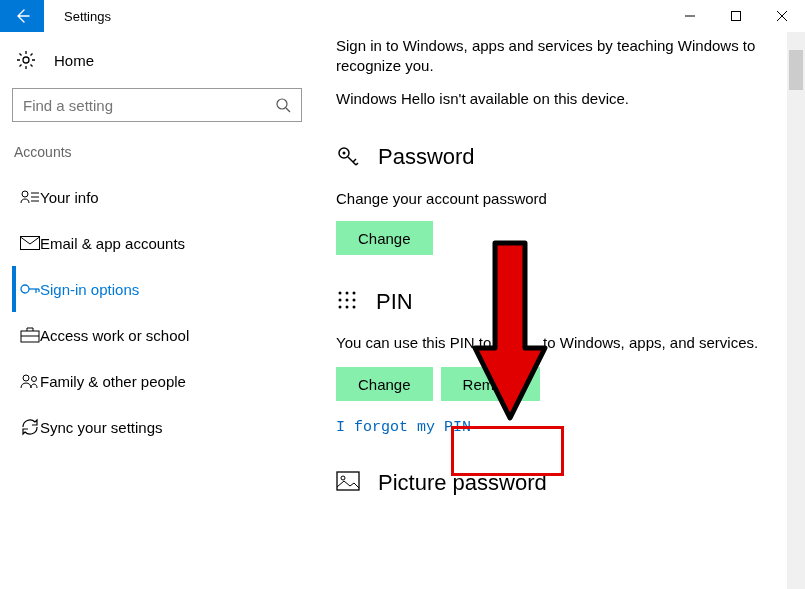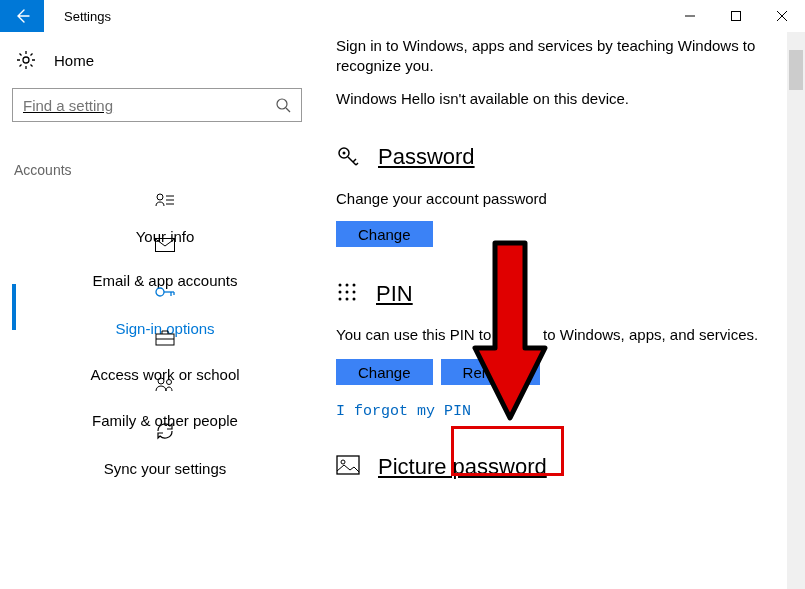--- a/index.html
+++ b/index.html
@@ -6,35 +6,35 @@
 body { background: #fff; width: 805px; height: 589px; overflow: hidden; position: relative; }
 .titlebar { display: flex; align-items: center; height: 32px; }
 .back-btn { width: 44px; height: 32px; background: #0078d7; display: flex; align-items: center; justify-content: center; }
 .title { font-size: 13px; padding-left: 20px; color: #000; flex: 1; }
 .winctrl { display: flex; }
 .winctrl div { width: 46px; height: 32px; display: flex; align-items: center; justify-content: center; font-size: 12px; }
 .content-wrap { display: flex; height: calc(589px - 32px); }
 .sidebar { width: 310px; padding: 8px 0 0 12px; }
 .home-row { display: flex; align-items: center; gap: 18px; padding: 10px 0 18px 4px; }
 .home-row .lbl { font-size: 15px; color: #000; }
-.search-row { border: 1px solid #999; height: 34px; width: 290px; display: flex; align-items: center; padding: 0 10px; margin-bottom: 40px; text-decoration: underline; }
+.search-row { border: 1px solid #999; height: 34px; width: 290px; display: flex; align-items: center; padding: 0 10px; margin-bottom: 22px; }
 .search-row input { border: none; outline: none; flex: 1; font-size: 15px; }
 .cat-title { font-size: 14px; color: #666; margin-bottom: 14px; padding-left: 2px; }
-.nav-item { display: flex; align-items: center; gap: 20px; height: 46px; padding-left: 4px; border-left: 4px solid transparent; font-size: 15px; color: #000; flex-direction: column; }
+.nav-item { display: flex; align-items: center; height: 46px; padding-left: 4px; border-left: 4px solid transparent; font-size: 15px; color: #000; }
 .nav-item.active { border-left-color: #0078d7; color: #0078d7; }
 .nav-item.active .ico svg { stroke: #0078d7; }
 .main { flex: 1; padding: 0 26px 0 26px; overflow: hidden; position: relative; }
 .scrollbar { position: absolute; right: 0; top: 0; bottom: 0; width: 18px; background: #f0f0f0; }
 .scroll-thumb { position: absolute; right: 2px; top: 18px; width: 14px; height: 40px; background: #ccc; }
 .main-inner { padding-right: 20px; }
 .para { font-size: 15px; color: #000; margin: 4px 0 12px 0; line-height: 1.35; }
 .link { color: #0067c0; font-size: 15px; cursor: pointer; }
 .section-heading { display: flex; align-items: center; gap: 18px; margin: 34px 0 18px 0; }
-.section-heading h2 { font-size: 22px; font-weight: 400; color: #000; text-decoration: underline; }
-.btn { background: #3b82f6; border: none; height: 26px; padding: 0 22px; font-size: 15px; color: #000; }
+.section-heading h2 { font-size: 22px; font-weight: 400; color: #000; }
+.btn { background: #86efac; border: none; height: 34px; padding: 0 22px; font-size: 15px; color: #000; }
 .btn-row { display: flex; gap: 8px; margin-top: 14px; }
 .forgot { margin-top: 18px; display: inline-block; font-family: Liberation Mono, monospace; }
 .highlight-box { position: absolute; border: 3px solid #e00000; pointer-events: none; }
 .arrow-ann { position: absolute; pointer-events: none; }
 .ico { width: 20px; display: flex; justify-content: center; }
 </style>
 </head>
 <body>
 
 <div class="titlebar">

